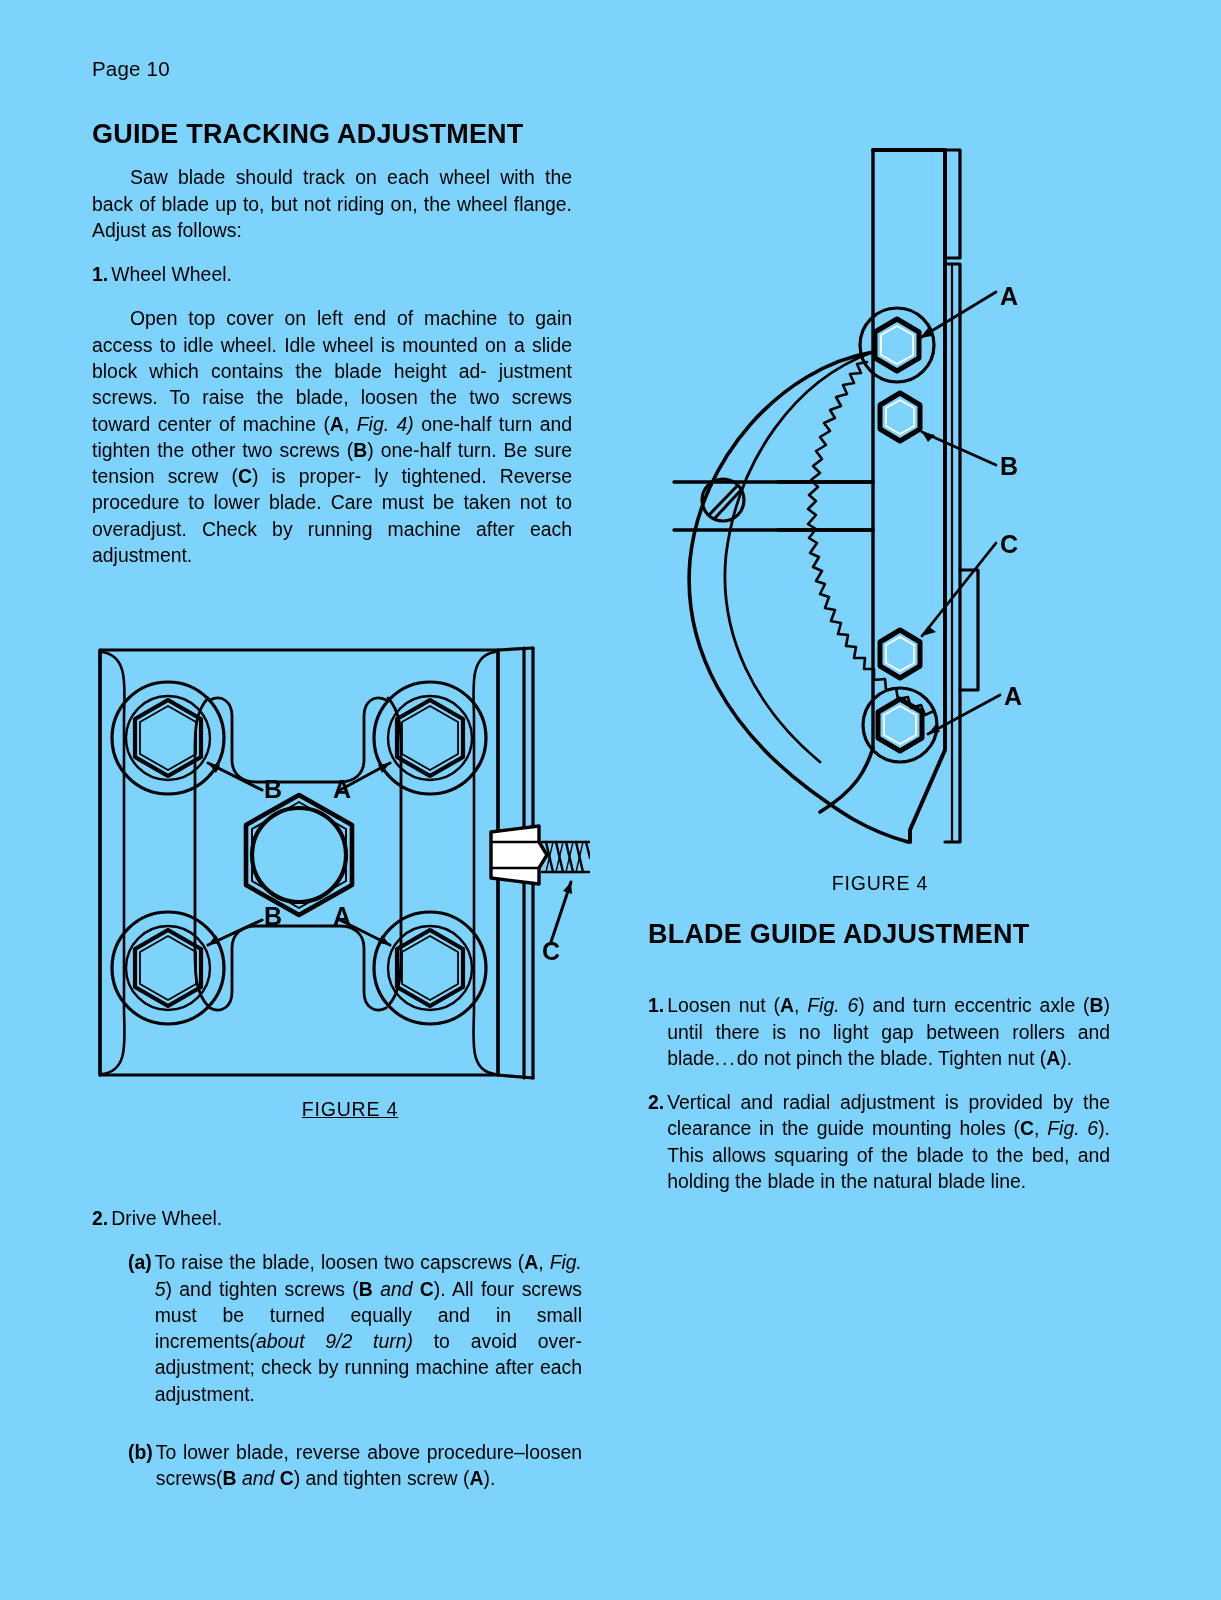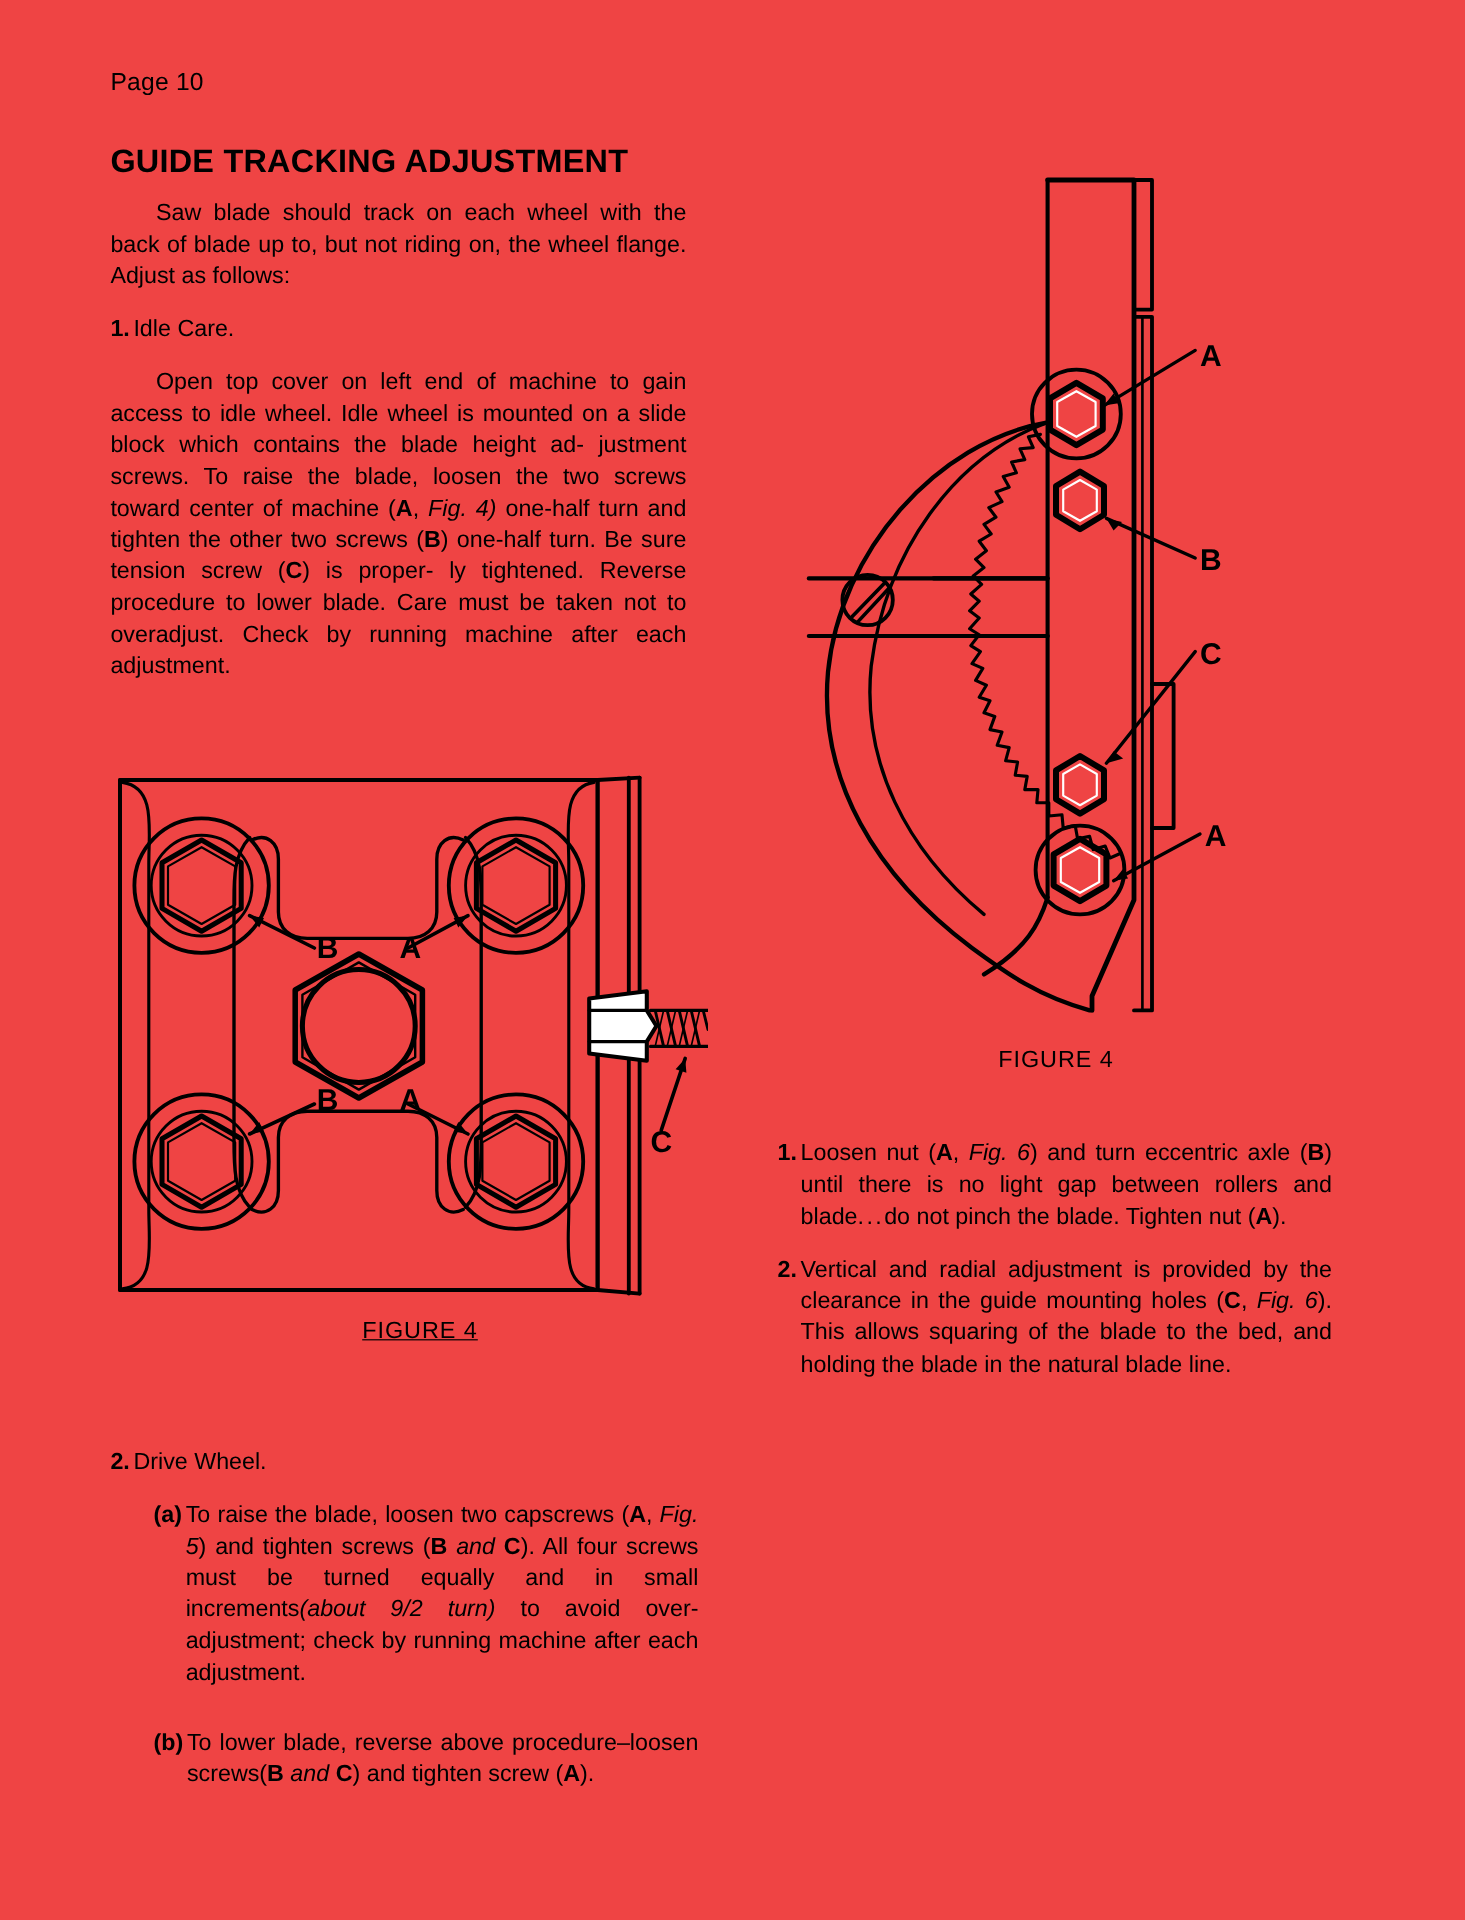--- a/index.html
+++ b/index.html
@@ -8,21 +8,21 @@
     background: #ffffff;
   }
   body {
     font-family: "Liberation Sans", sans-serif;
     color: #000000;
   }
   #page {
     position: relative;
     width: 1221px;
     height: 1600px;
-    background: #ef4444;
+    background: #7dd3fc;
     overflow: hidden;
   }
 
   
   .page-number {
     position: absolute;
     left: 92px;
     top: 57px;
     font-size: 20.5px;
     letter-spacing: 0.2px;
@@ -112,21 +112,21 @@
   <div class="page-number">Page 10</div>
 
   <div class="col-left">
 
     <h1 class="section-head">GUIDE TRACKING ADJUSTMENT</h1>
 
     <p class="body indent">Saw blade should track on each wheel with the back of blade up to, but not riding on, the wheel flange. Adjust as follows:</p>
 
     <div class="numitem">
       <span class="marker">1.</span>
-      <span class="itemtext">Idle Care.</span>
+      <span class="itemtext">Wheel Wheel.</span>
     </div>
 
     <p class="body indent">
       Open top cover on left end of machine to gain
       access to idle wheel. Idle wheel is mounted on a
       slide block which contains the blade height ad-
       justment screws. To raise the blade, loosen the
       two screws toward center of machine (<b>A</b>, <i>Fig. 4)</i>
       one-half turn and tighten the other two screws (<b>B</b>)
       one-half turn. Be sure tension screw (<b>C</b>) is proper-
@@ -299,20 +299,21 @@
       <text class="fig-label" x="340" y="345">B</text>
       <text class="fig-label" x="340" y="423">C</text>
       <text class="fig-label" x="344" y="575">A</text>
     </svg>
   </div>
 
   <div class="fig-caption" style="left:760px; top:872px; width:240px;">FIGURE 4</div>
 
   <div class="col-right">
 
+    <h1 class="section-head">BLADE GUIDE ADJUSTMENT</h1>
 
 
     <div style="height:28px"></div>
 
     <div class="numitem">
       <span class="marker">1.</span>
       <span class="itemtext">Loosen nut (<b>A</b>, <i>Fig. 6</i>) and turn eccentric axle (<b>B</b>) until there is no light gap between rollers and blade<span style="letter-spacing:2px">...</span>do not pinch the blade. Tighten nut (<b>A</b>).</span>
     </div>
 
     <div class="numitem">

